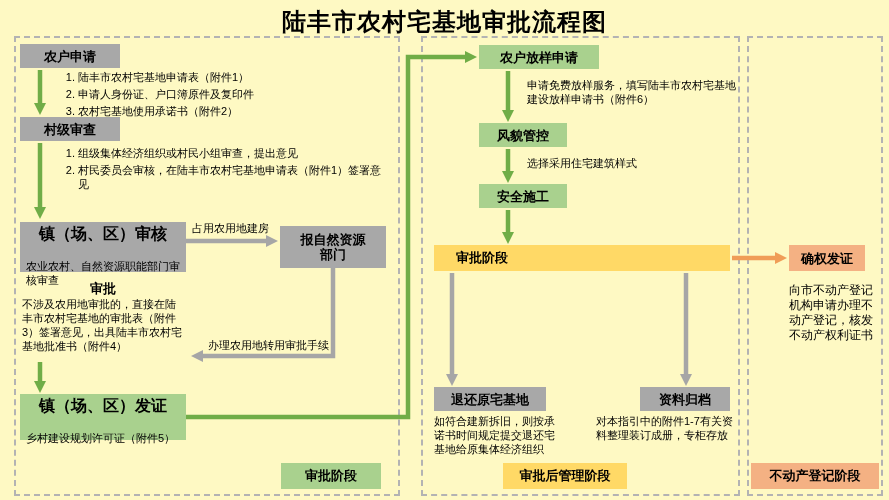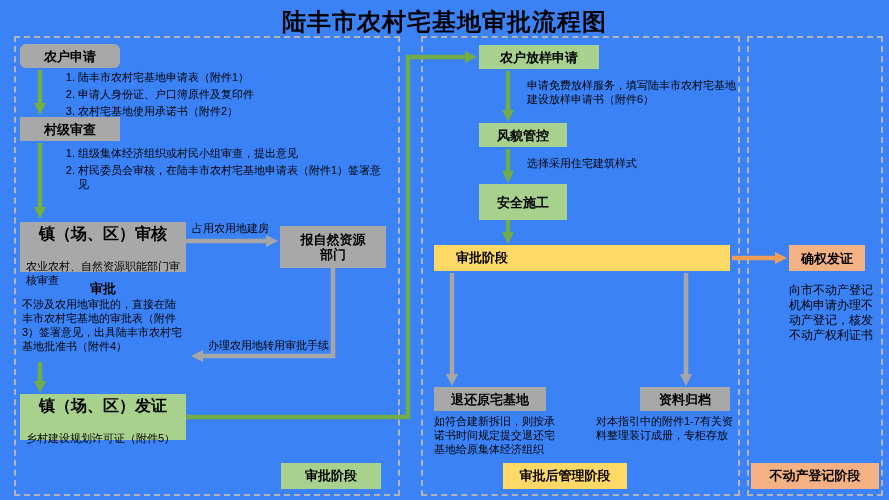--- a/index.html
+++ b/index.html
@@ -2,21 +2,21 @@
 <html style="--gray-box: #a8a8a8; --green-box: #a9d18e; --yellow-box: #ffd966; --orange-box: #f4b183; --green-arrow: #70ad47; --gray-arrow: #a6a6a6; --orange-arrow: #f09d57;"><head>
 <meta charset="utf-8">
 <style>
   * { margin:0; padding:0; box-sizing:border-box; }
   :root {
     --gray-box:#a8a8a8; --green-box:#a9d18e; --yellow-box:#ffd966; --orange-box:#f4b183;
     --green-arrow:#70ad47; --gray-arrow:#a6a6a6; --orange-arrow:#f09d57;
   }
   html,body { background:#fff; }
   #page {
-    position:relative; width:889px; height:500px; background:#3b82f6; color:#000;
+    position:relative; width:889px; height:500px; background:#fef9c3; color:#000;
     font-family:"Liberation Sans","DejaVu Sans",sans-serif; overflow:hidden;
   }
   #title { position:absolute; top:6px; left:0; width:100%; text-align:center;
            font-size:24px; font-weight:bold; letter-spacing:1px; z-index:3; }
   .sec { position:absolute; border:2px dashed #b3b3b3; z-index:1; }
   #sec-approval { left:14px;  top:36px; width:386px; height:460px; }
   #sec-post     { left:421px; top:36px; width:319px; height:460px; }
   #sec-reg      { left:747px; top:36px; width:136px; height:460px; }
   #arrows { position:absolute; left:0; top:0; z-index:2; pointer-events:none; }
   .arrow { fill:none; stroke-width:4.5px; }
@@ -39,39 +39,39 @@
           list-style-type:decimal; padding-left:18px; }
   .list li { margin-bottom:3px; }
   .note { position:absolute; z-index:3; font-size:11px; line-height:14px; }
   .subhead { position:absolute; z-index:3; font-weight:bold; font-size:13px; text-align:center; }
   .stage-label { position:absolute; z-index:3; display:flex; align-items:center; justify-content:center;
                  font-weight:bold; font-size:13px; }
   .bar { position:absolute; z-index:3; display:flex; align-items:center;
          padding-left:22px; font-weight:bold; font-size:13px; }
 
   
-  #b-farmer   { left:20px; top:44px;  width:100px; height:24px;border-radius:6px; }
+  #b-farmer   { left:20px; top:44px;  width:100px; height:24px; }
   #l-apply    { left:60px; top:70px;  width:335px; }
   #b-village  { left:20px; top:117px; width:100px; height:24px; }
   #l-review   { left:60px; top:146px; width:332px; }
   #b-town-review { left:20px; top:222px; width:166px; height:50px; }
   #t-approve  { left:20px; top:280px; width:166px; }
   #n-approve  { left:22px; top:297px; width:164px; }
   #n-occupy   { left:192px; top:221px; width:160px; }
   #b-natres   { left:280px; top:226px; width:106px; height:42px; padding:0 18px; }
   #n-transfer { left:208px; top:338px; width:170px; }
   #b-towncert { left:20px; top:394px; width:166px; height:46px; }
   #lbl-approval { left:281px; top:463px; width:100px; height:26px; }
 
   
   #b-setout  { left:479px; top:45px;  width:120px; height:24px; }
   #n-setout  { left:527px; top:78px;  width:210px; }
   #b-style   { left:479px; top:123px; width:88px; height:24px; }
   #n-style   { left:527px; top:156px; width:200px; }
-  #b-safe    { left:479px; top:184px; width:88px; height:36px; }
+  #b-safe    { left:479px; top:184px; width:88px; height:24px; }
   #b-completion { left:434px; top:245px; width:296px; height:26px; }
   #l-completion { left:468px; top:276px; width:202px; }
   #b-return  { left:434px; top:387px; width:112px; height:24px; }
   #n-return  { left:434px; top:414px; width:126px; }
   #b-archive { left:640px; top:387px; width:90px; height:24px; }
   #n-archive { left:596px; top:414px; width:138px; }
   #lbl-post  { left:503px; top:463px; width:124px; height:26px; }
 
   
   #b-cert   { left:789px; top:245px; width:76px; height:26px; }

